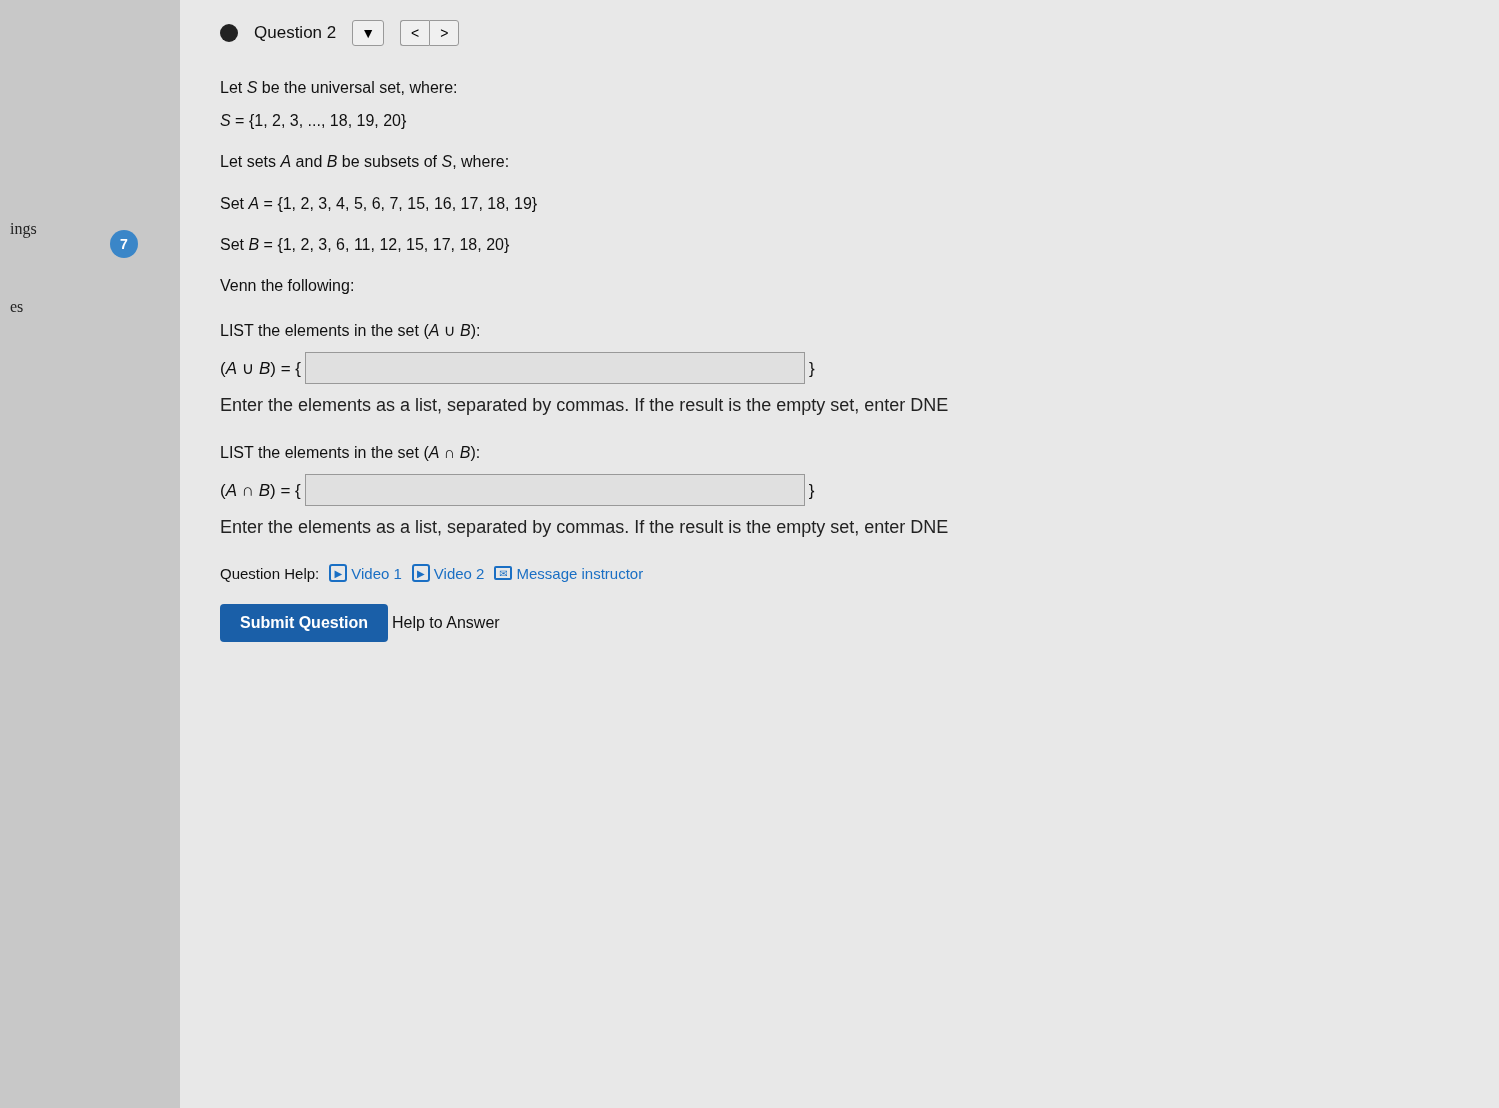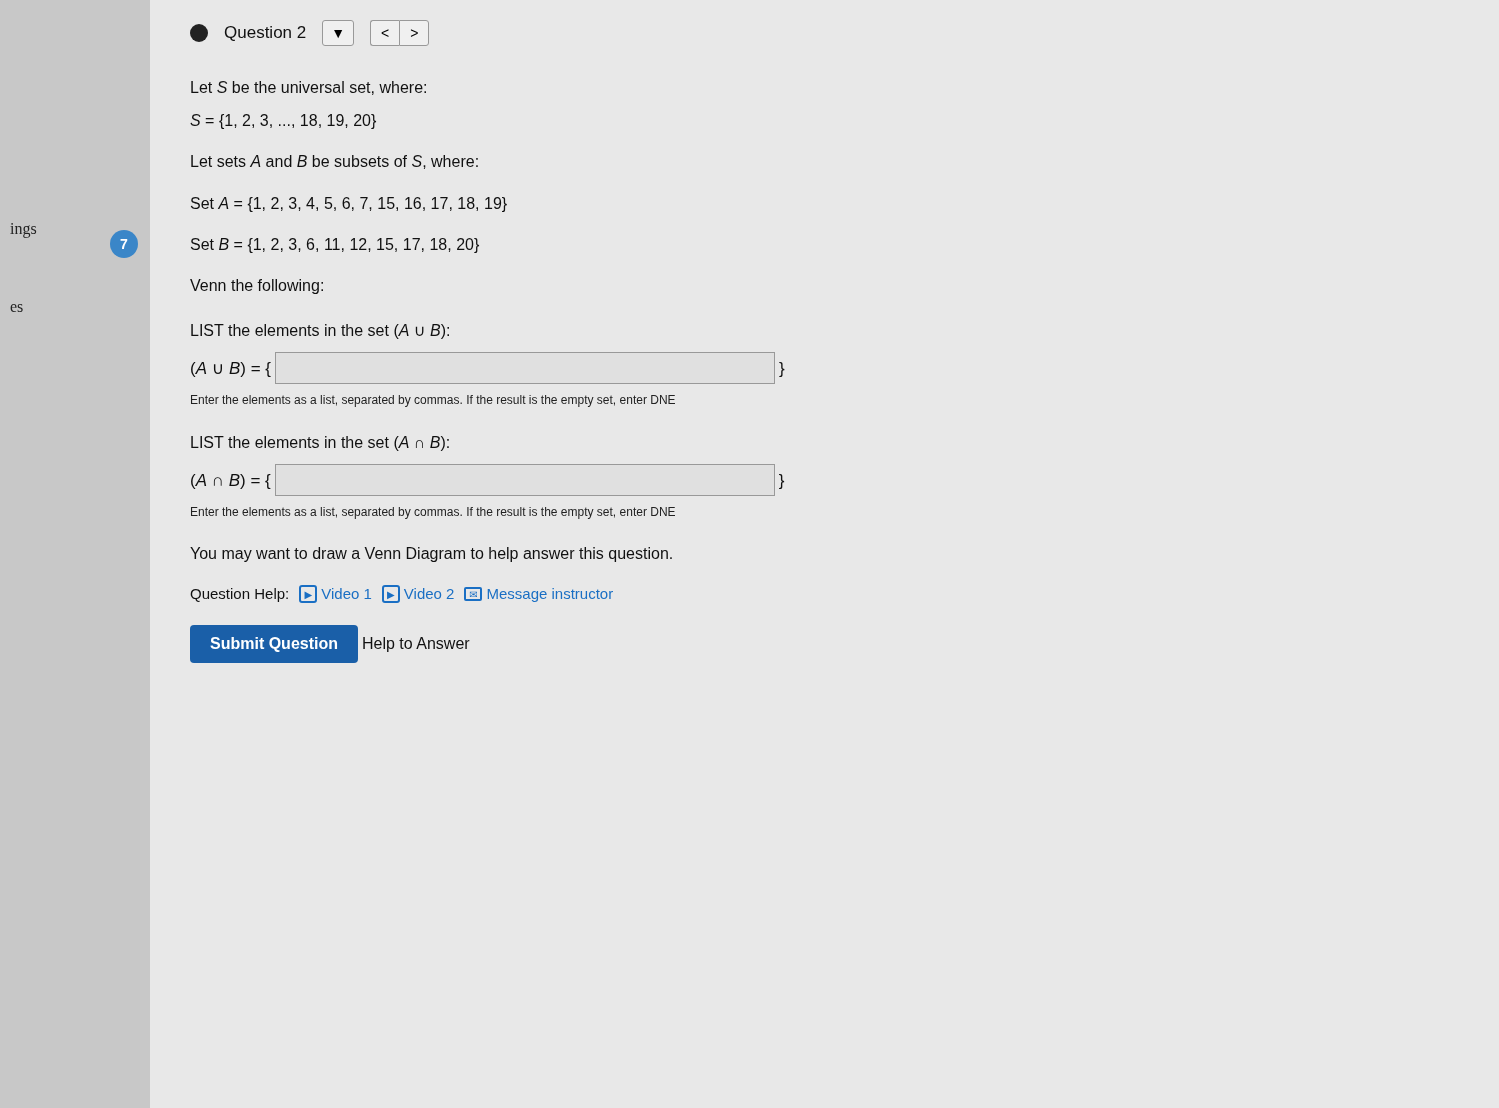--- a/index.html
+++ b/index.html
@@ -13,21 +13,21 @@
     }
 
     .page-wrapper {
       background: #e8e8e8;
       min-height: 1108px;
       display: flex;
       flex-direction: row;
     }
 
     .sidebar {
-      width: 150px;
+      width: 180px;
       background: #c8c8c8;
       padding-top: 220px;
       display: flex;
       flex-direction: column;
       align-items: flex-start;
       padding-left: 10px;
       gap: 60px;
       flex-shrink: 0;
     }
 
@@ -156,21 +156,21 @@
       background: #e0e0e0;
       height: 32px;
       width: 500px;
       padding: 4px 8px;
       font-size: 15px;
       font-family: Arial, sans-serif;
     }
 
     .hint-text {
       font-family: Arial, sans-serif;
-      font-size: 12px;
+      font-size: 18px;
       color: #222;
       margin: 6px 0 18px 0;
     }
 
     .help-row {
       display: flex;
       align-items: flex-start;
       gap: 10px;
       font-family: Arial, sans-serif;
       font-size: 15px;
@@ -308,21 +308,20 @@
       </div>
 
       <div class="union-row">
         <span>(<em>A</em> ∩ <em>B</em>) = {</span>
         <input type="text" class="input-box" placeholder="" style="">
         <span>}</span>
       </div>
 
       <div class="hint-text">Enter the elements as a list, separated by commas. If the result is the empty set, enter DNE</div>
 
-      <div class="math-line math-block">You may want to draw a Venn Diagram to help answer this question.</div>
 
       <div class="help-row">
         <span>Question Help:</span>
         <a class="help-link">
           <span class="play-icon">▶</span>
           <span>Video 1</span>
         </a>
         <a class="help-link">
           <span class="play-icon">▶</span>
           <span>Video 2</span>

